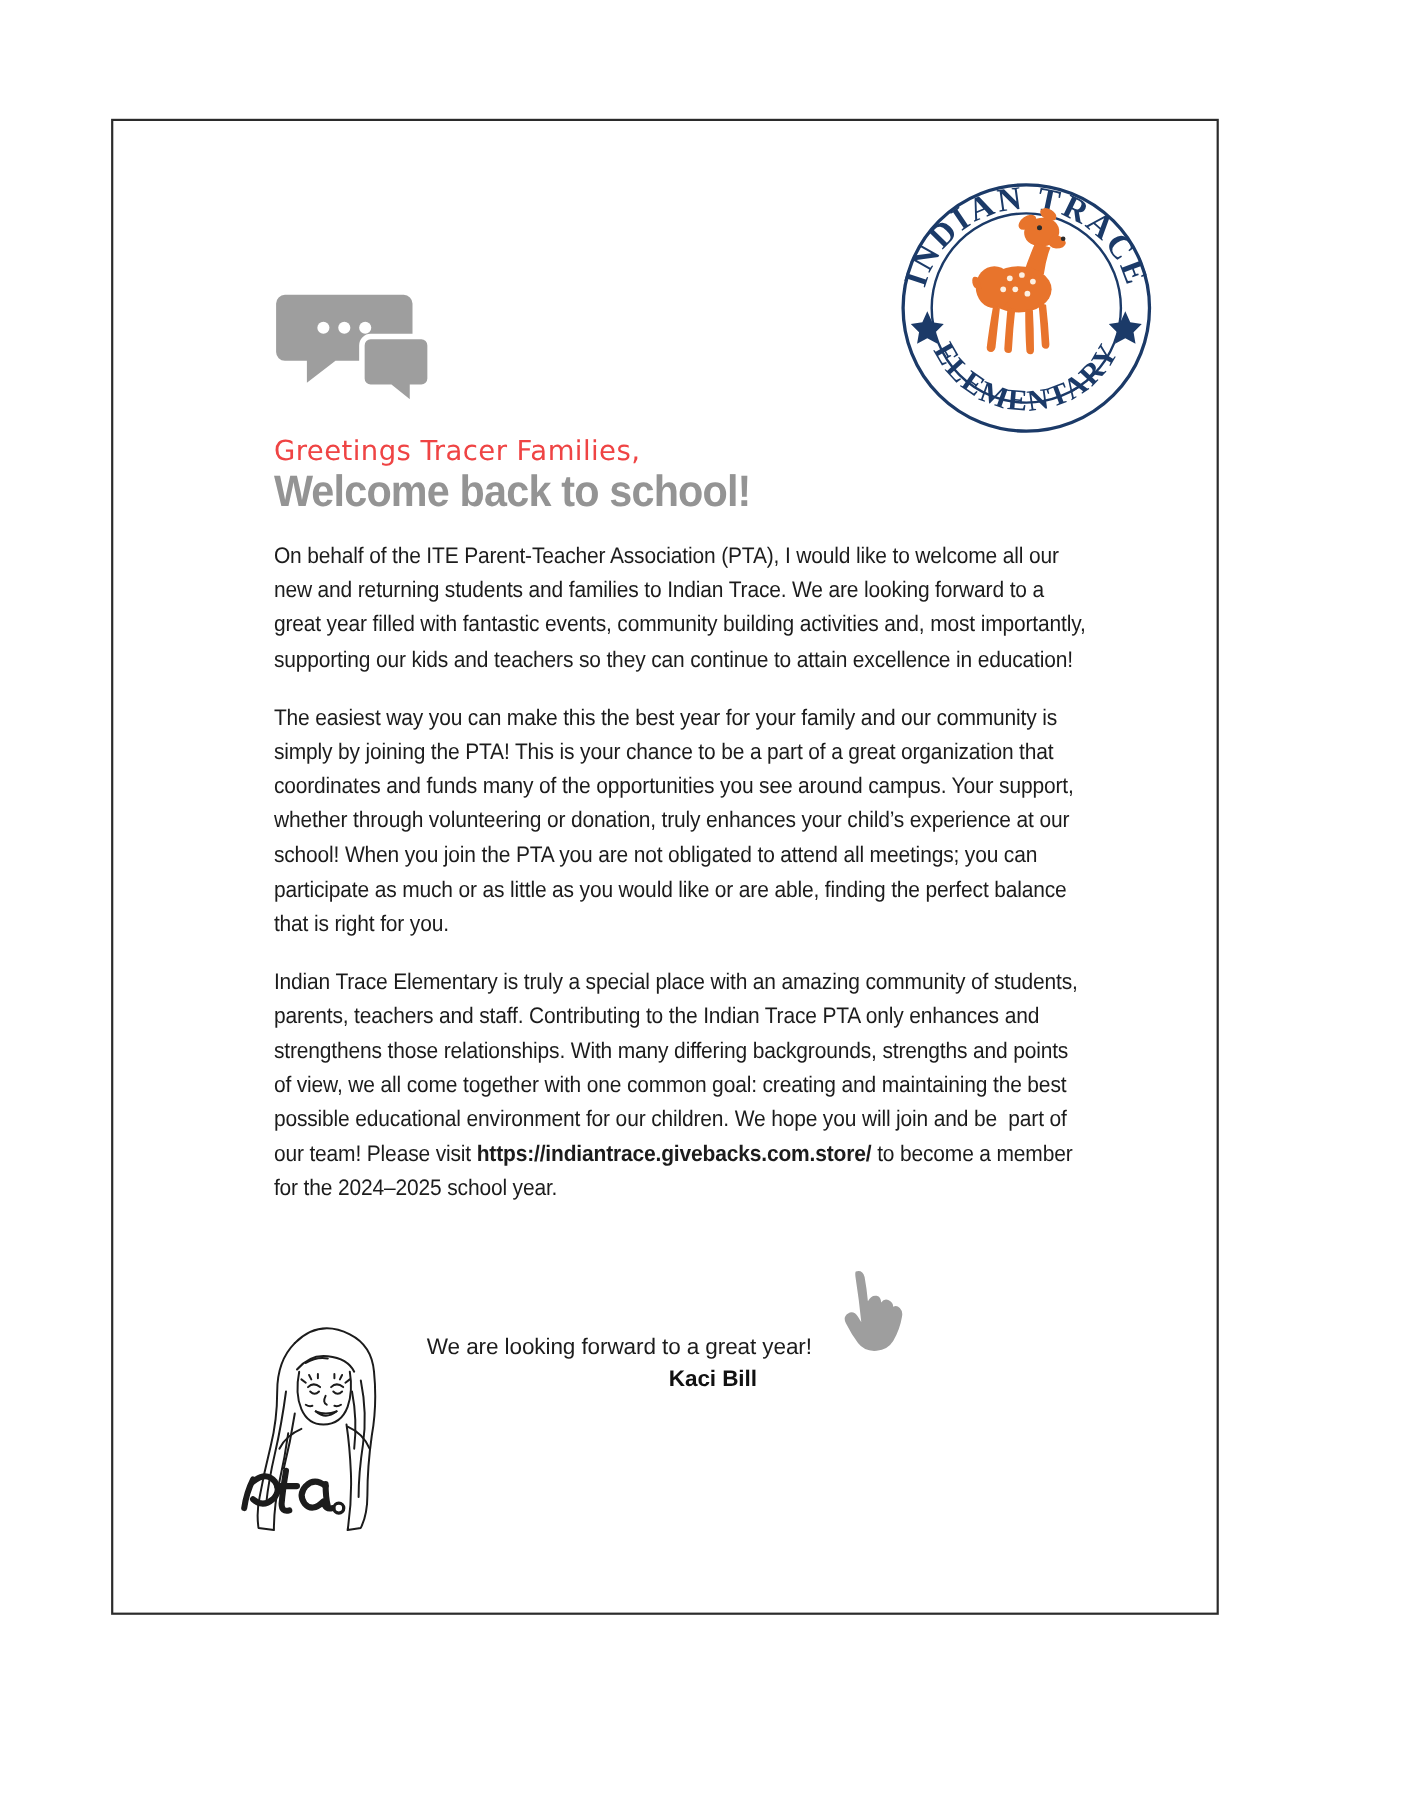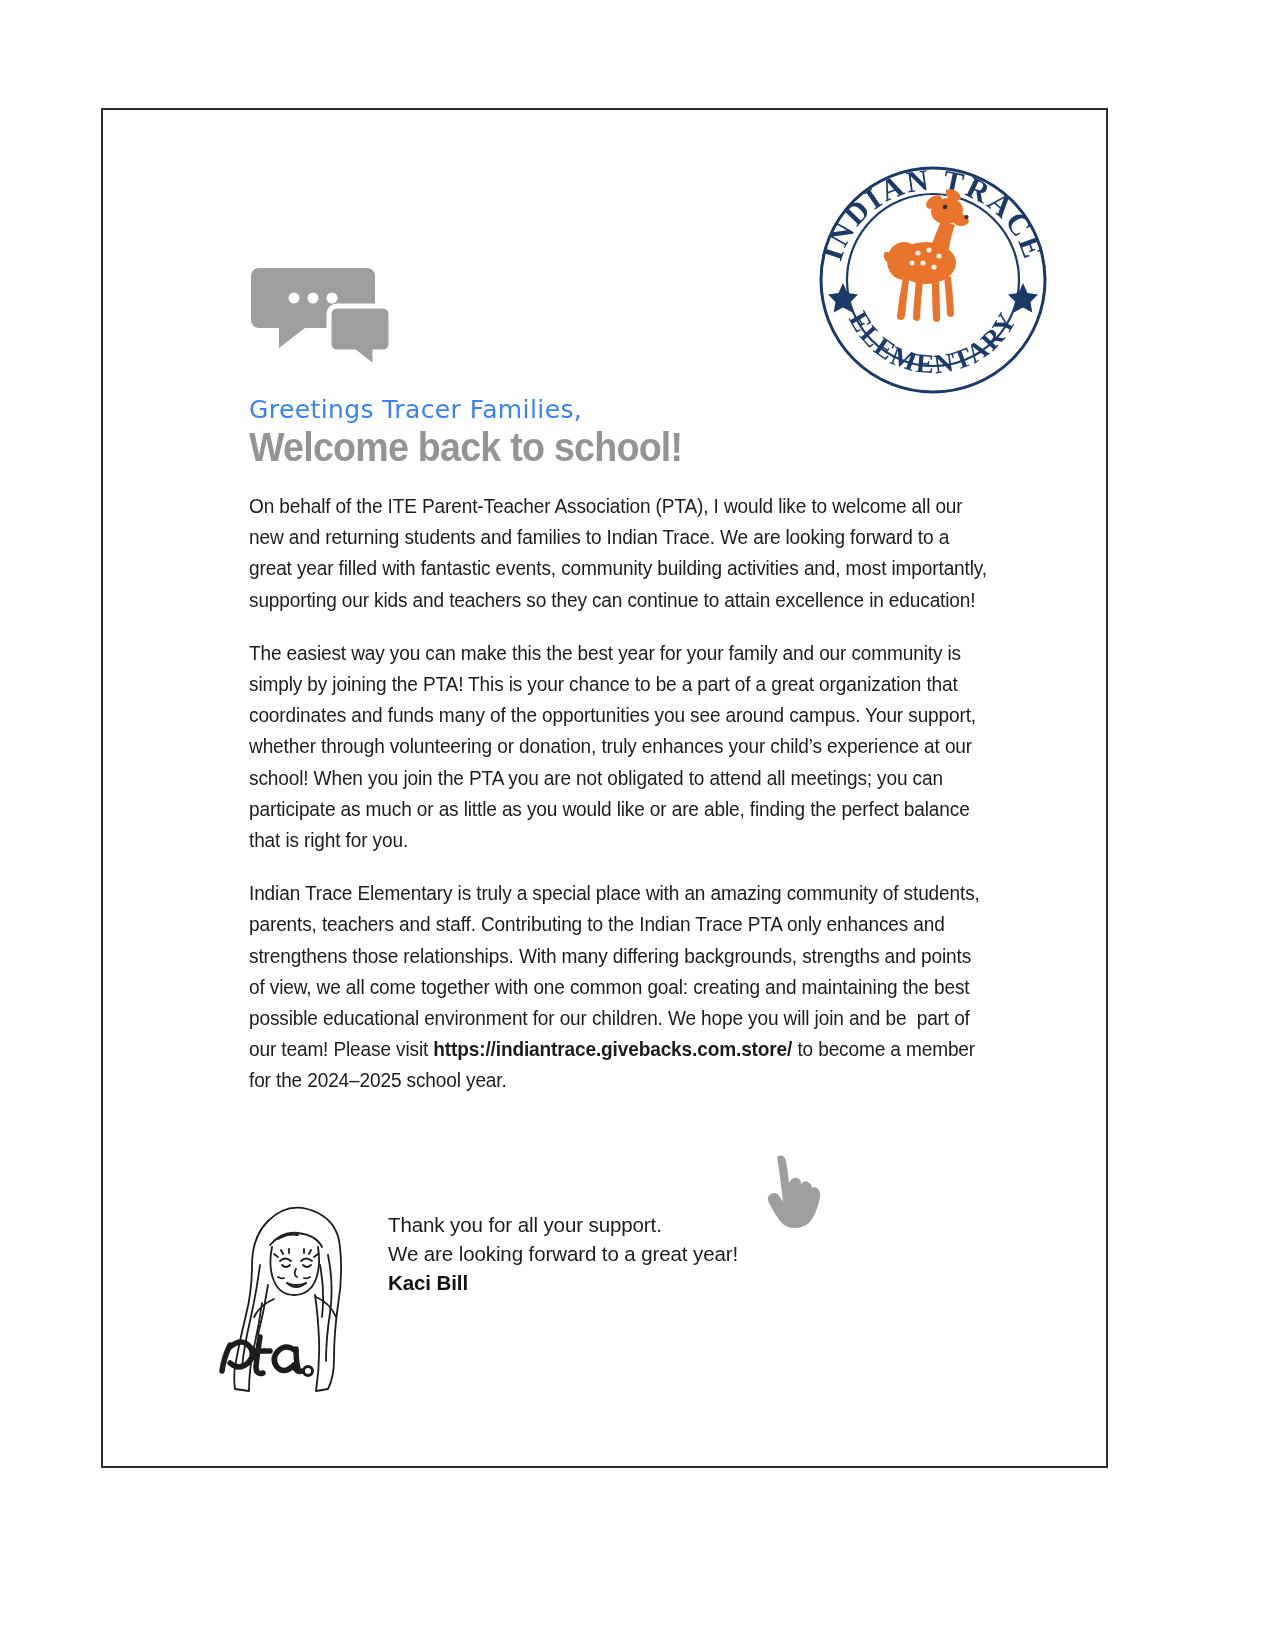--- a/index.html
+++ b/index.html
@@ -47,21 +47,21 @@
   
   .content {
     position: absolute;
     left: 146px;
     top: 285px;
     width: 740px;
   }
   .greeting {
     font-family: "DejaVu Sans", sans-serif;
     font-size: 25px;
-    color: #3b82f6;
+    color: #ef4444;
     letter-spacing: 0.4px;
     margin: 0 0 2px 0;
     font-weight: 400;
   }
   .headline {
     font-family: "Liberation Sans", sans-serif;
     font-size: 40px;
     font-weight: bold;
     color: #949494;
     letter-spacing: -0.8px;
@@ -119,20 +119,21 @@
     color: #1c1c1c;
     letter-spacing: -0.1px;
   }
   .sig-name {
     font-family: "Liberation Sans", sans-serif;
     font-size: 20.5px;
     font-weight: bold;
     line-height: 30px;
     color: #111111;
     letter-spacing: -0.1px;
+    text-align: center;
   }
   .sig-title {
     font-family: "Liberation Sans", sans-serif;
     font-size: 16.5px;
     line-height: 26px;
     color: #1c1c1c;
     letter-spacing: 0.1px;
   }
 </style>
 </head>
@@ -276,18 +277,17 @@
         <path d="M52,142 q-3,18 -4,30 q0,8 7,6"></path>
         <path d="M44,156 h18"></path>
         <path d="M88,156 q-10,-8 -18,0 q-7,8 -1,16 q7,8 17,-2 q2,8 8,6"></path>
         <path d="M88,154 q0,12 2,20"></path>
       </g>
       <circle cx="100" cy="176" r="4.5" fill="none" stroke="#1c1c1c" stroke-width="3"></circle>
     </svg>
   </div>
 
   <div class="signature">
-    <div class="sig-line">Thank you for all your support.</div>
     <div class="sig-line">We are looking forward to a great year!</div>
     <div class="sig-name">Kaci Bill</div>
   </div>
 
 </div>
 
 </body></html>

